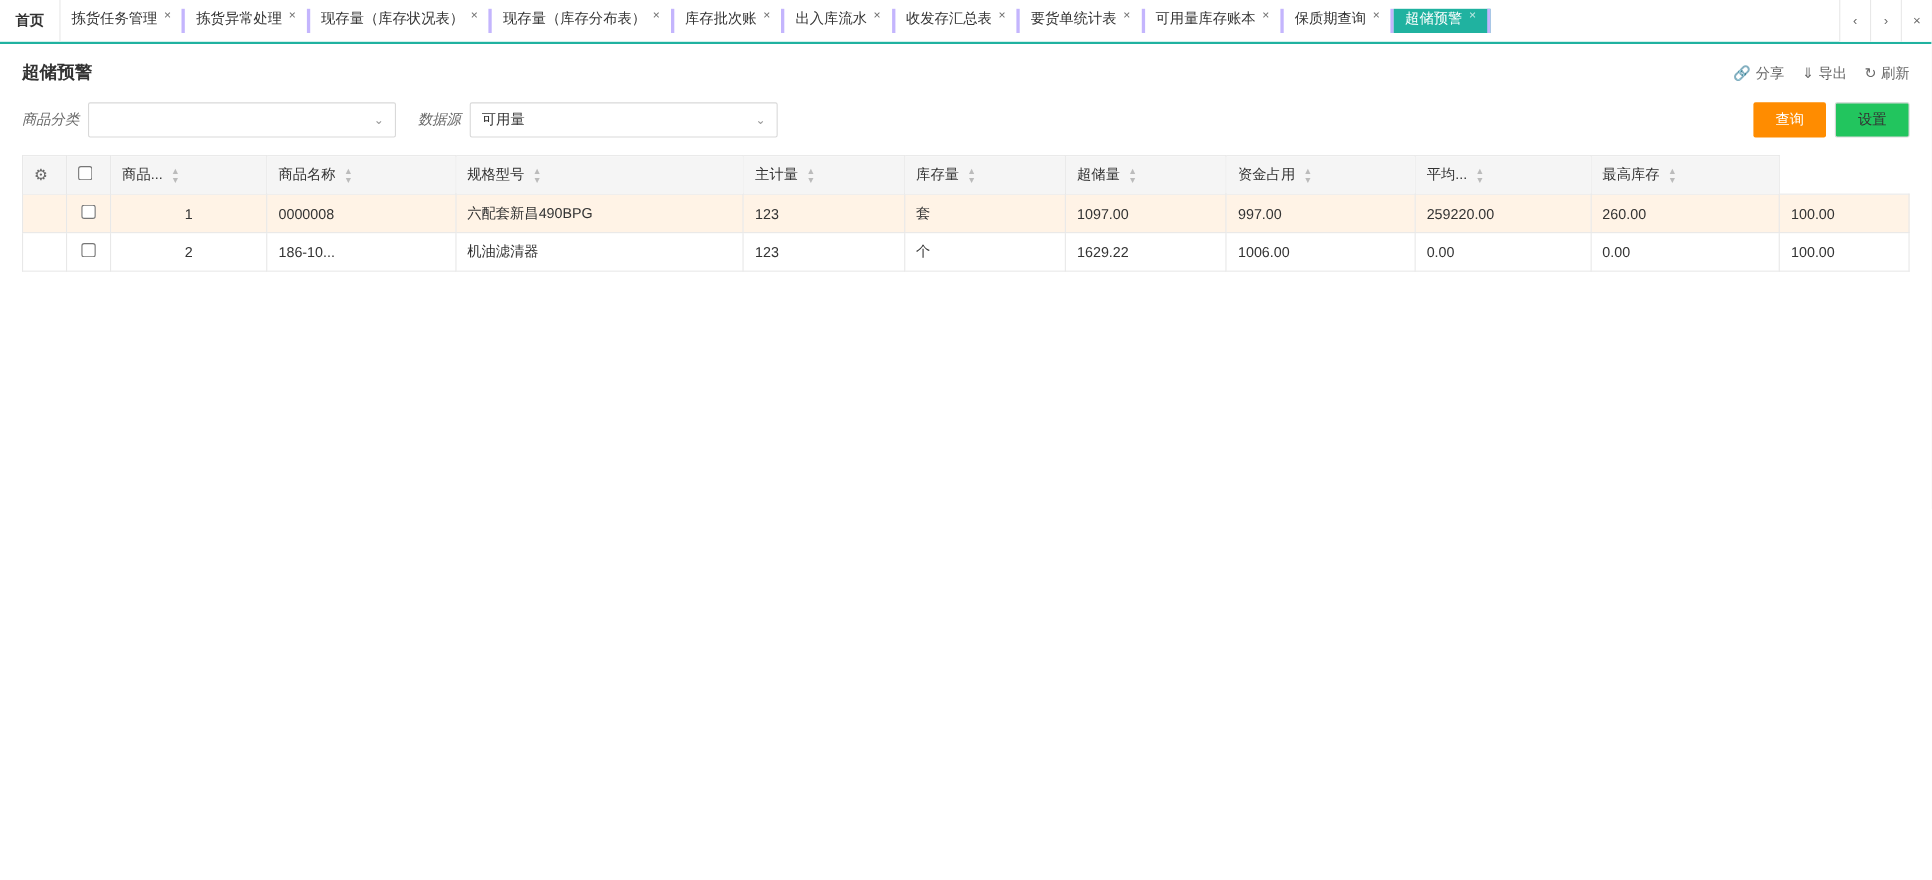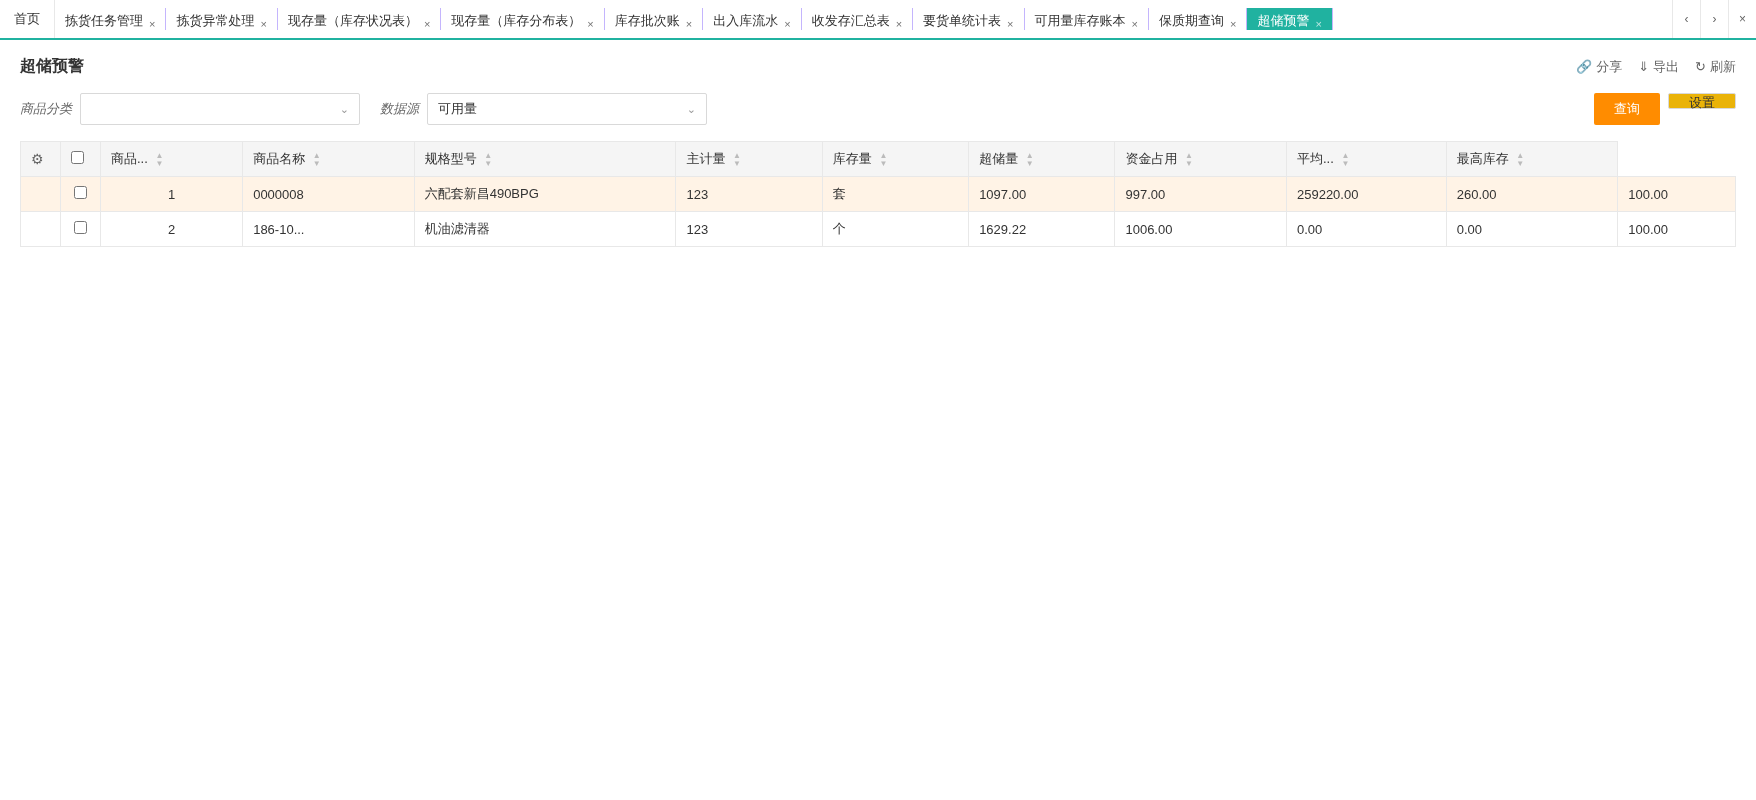--- a/index.html
+++ b/index.html
@@ -10,28 +10,28 @@
       display: flex;
       align-items: center;
       background: #fff;
       border-bottom: 2px solid #20b2a0;
       height: 40px;
       padding: 0;
       overflow: hidden;
     }
     .nav-tab {
       display: flex;
-      align-items: flex-end;
+      align-items: flex-start;
       padding: 0 10px;
       height: 22px;
       font-size: 13px;
       color: #333;
       cursor: pointer;
       white-space: nowrap;
-      border-right: 1px solid #c4b5fd;
+      border-right: 3px solid #c4b5fd;
       position: relative;
     }
     .nav-tab.active {
       background: #20b2a0;
       color: #fff;
     }
     .nav-tab .close-x {
       margin-left: 6px;
       font-size: 11px;
       opacity: 0.7;
@@ -40,20 +40,21 @@
     .nav-tab.active .close-x { color: #fff; }
     .nav-home {
       display: flex;
       align-items: center;
       padding: 0 14px;
       height: 40px;
       color: #333;
       cursor: pointer;
       font-size: 13px;
       border-right: 1px solid #e8e8e8;
+      font-weight: bold;
     }
     .nav-arrows {
       display: flex;
       margin-left: auto;
     }
     .nav-arrow-btn {
       width: 28px;
       height: 40px;
       display: flex;
       align-items: center;
@@ -142,26 +143,26 @@
       background: #ff8c00;
       color: #fff;
       border: none;
       border-radius: 2px;
       padding: 0 20px;
       height: 32px;
       cursor: pointer;
       font-size: 13px;
     }
     .btn-settings {
-      background: #eab308;
+      background: #22c55e;
       color: #333;
       border: 1px solid #d9d9d9;
       border-radius: 2px;
       padding: 0 20px;
-      height: 16px;
+      height: 32px;
       cursor: pointer;
       font-size: 13px;
     }
 
     
     .data-table {
       width: 100%;
       border-collapse: collapse;
       font-size: 13px;
     }

